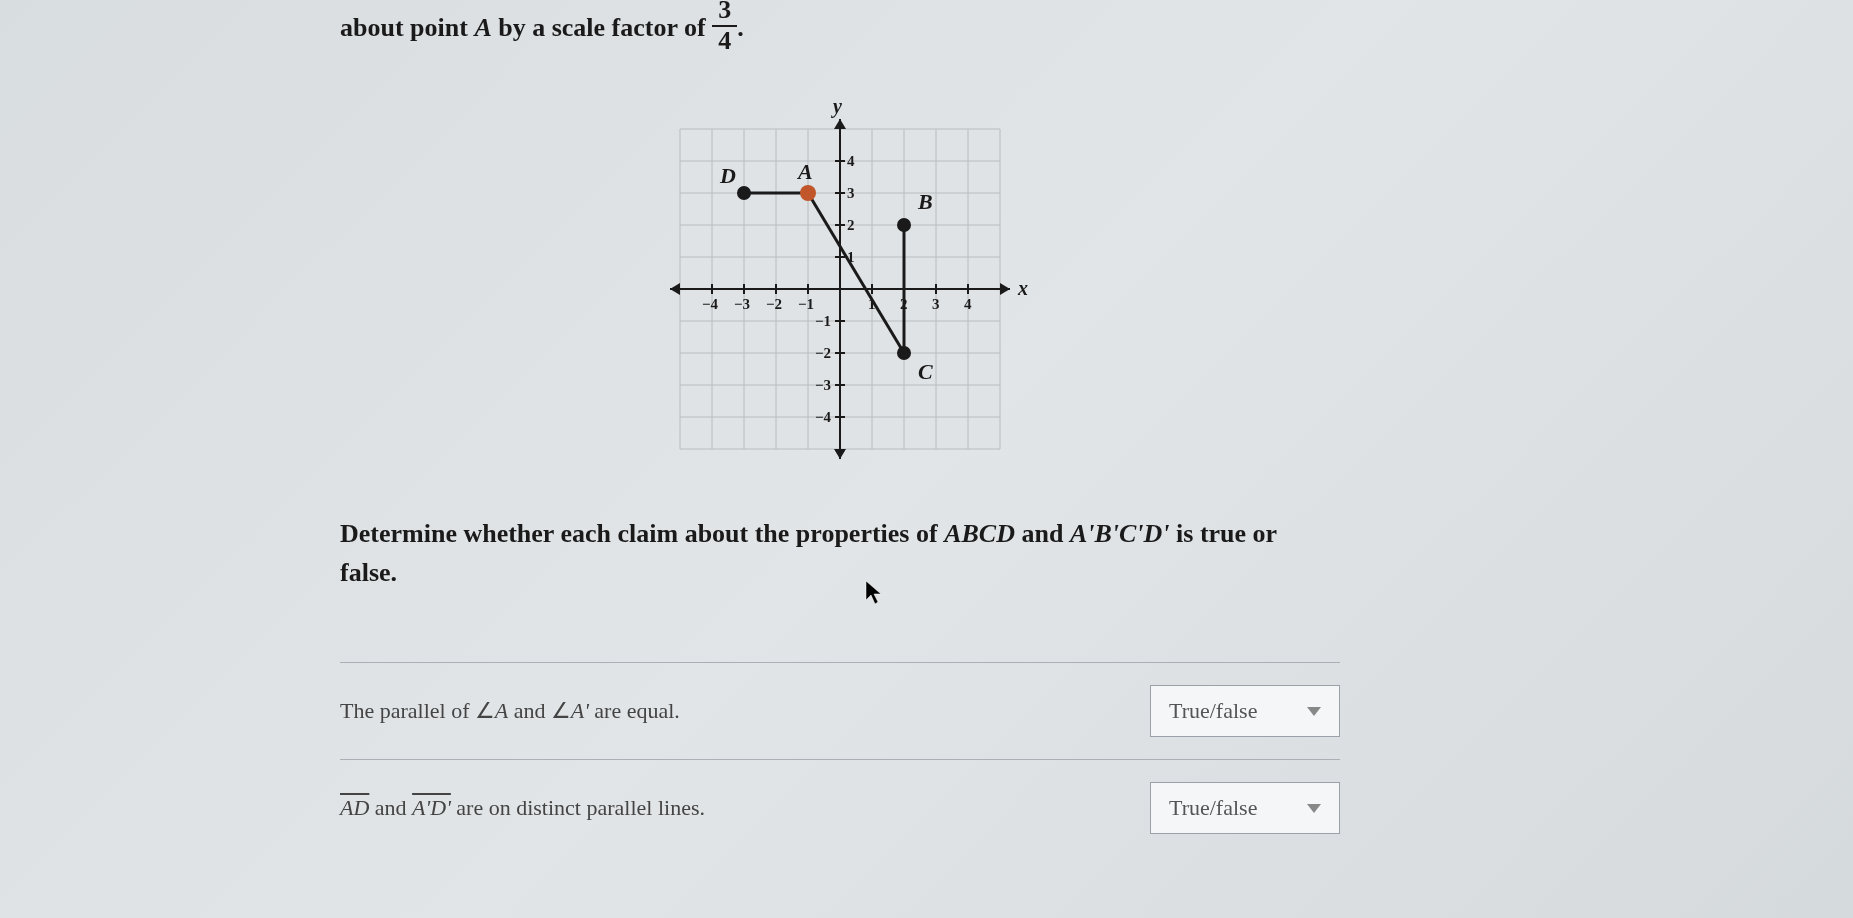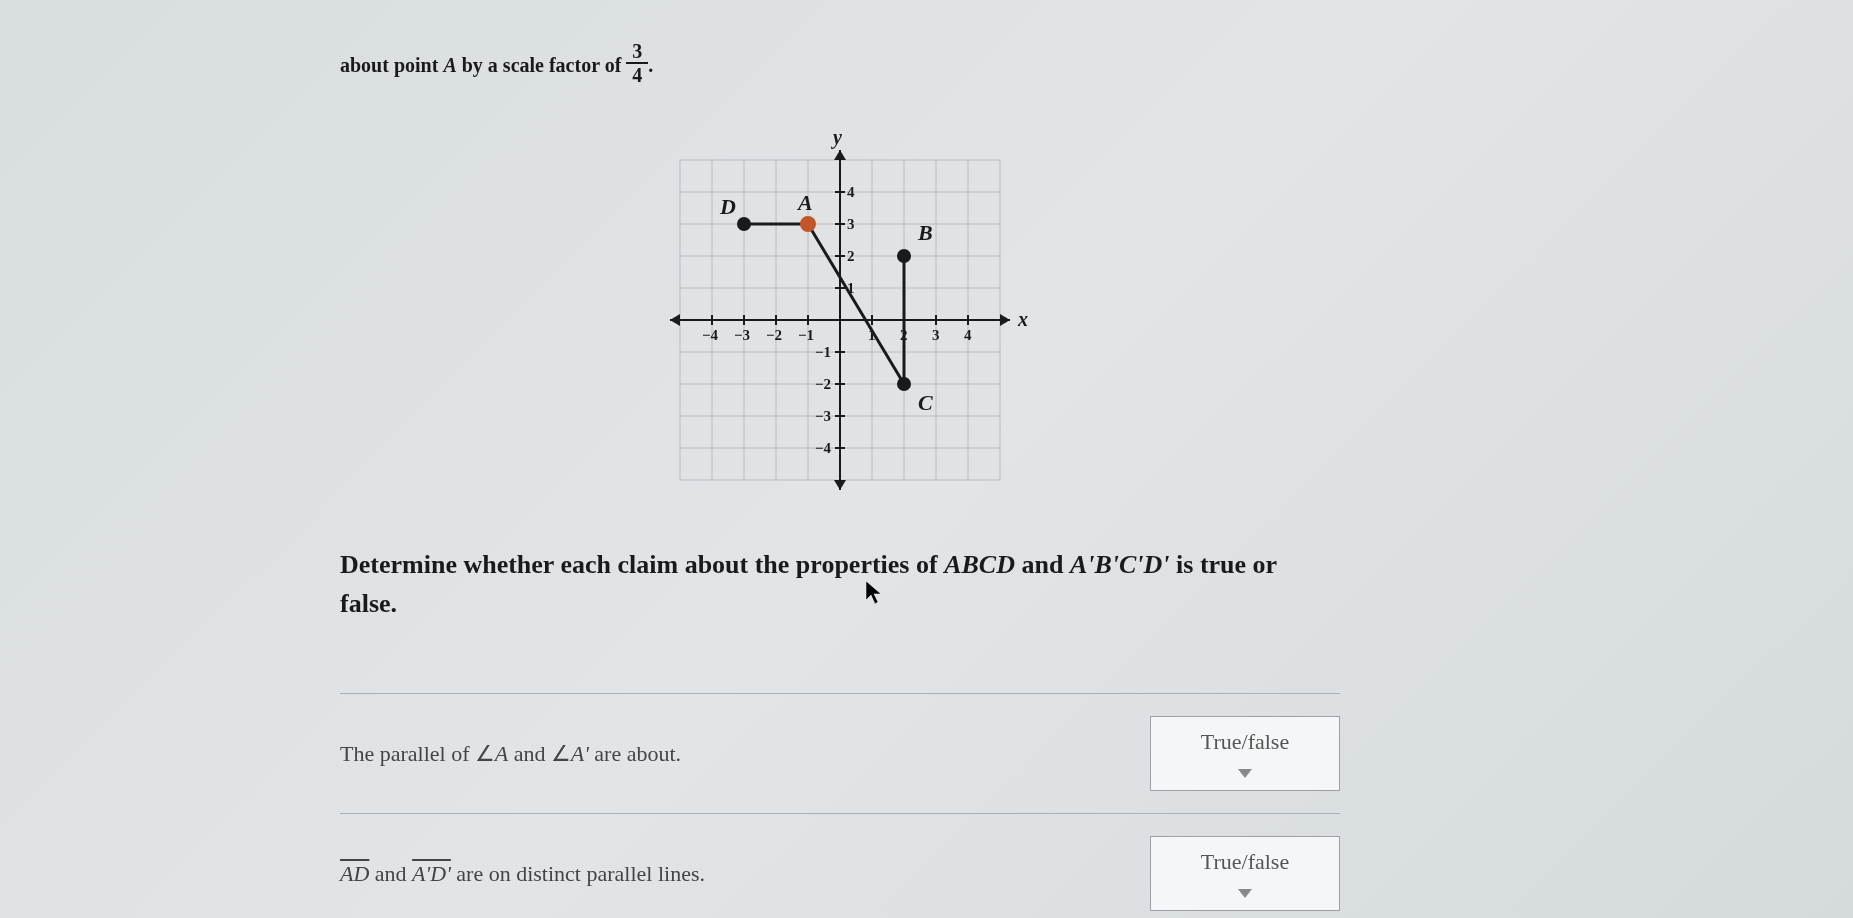--- a/index.html
+++ b/index.html
@@ -11,25 +11,24 @@
       position: relative;
       overflow: hidden;
     }
     .content {
       position: absolute;
       left: 340px;
       top: 0;
       width: 1000px;
     }
     .problem-text {
-      font-size: 20px;
+      font-size: 26px;
       font-weight: bold;
       color: #1a1a1a;
       line-height: 1.4;
-      margin-top: 44px;
     }
     .math-var {
       font-style: italic;
       font-family: 'Times New Roman', serif;
     }
     .fraction {
       display: inline-block;
       vertical-align: middle;
       text-align: center;
       font-style: normal;
@@ -80,21 +79,20 @@
       background: #f5f6f7;
       padding: 12px 18px;
       min-width: 190px;
       display: flex;
       align-items: center;
       justify-content: space-between;
       gap: 14px;
       cursor: pointer;
       font-size: 22px;
       color: #555;
-      flex-direction: column;
     }
     .chevron {
       width: 14px;
       height: 9px;
       position: relative;
     }
     .chevron::before {
       content: '';
       position: absolute;
       border-left: 7px solid transparent;
@@ -245,21 +243,21 @@
     <span class="math-var">A'B'C'D'</span>
     <span>is true or false.</span>
   </div>
 
   <div class="question-row">
     <div class="question-text">
       <span>The parallel of</span>
       <span class="angle-symbol">∠</span><span class="math-var">A</span>
       <span>and</span>
       <span class="angle-symbol">∠</span><span class="math-var">A'</span>
-      <span>are about.</span>
+      <span>are equal.</span>
     </div>
     <div class="dropdown">
       <span>True/false</span>
       <span class="chevron"></span>
     </div>
   </div>
 
   <div class="question-row">
     <div class="question-text">
       <span class="overline">AD</span>

